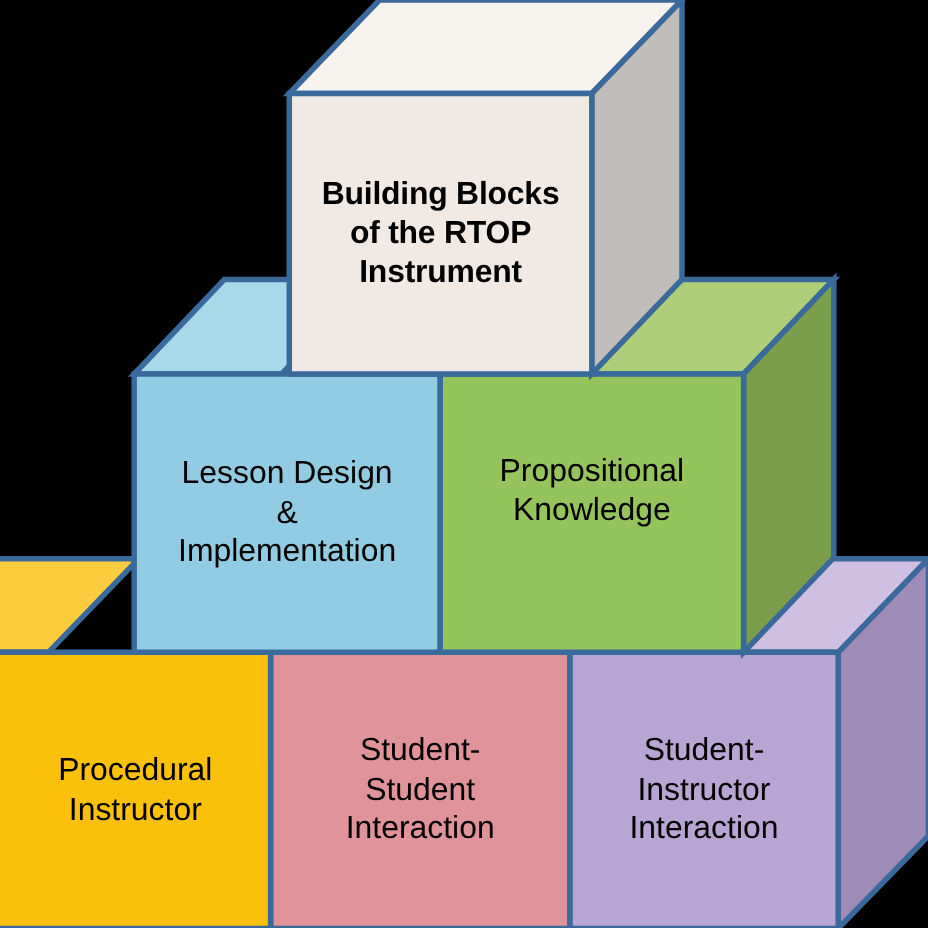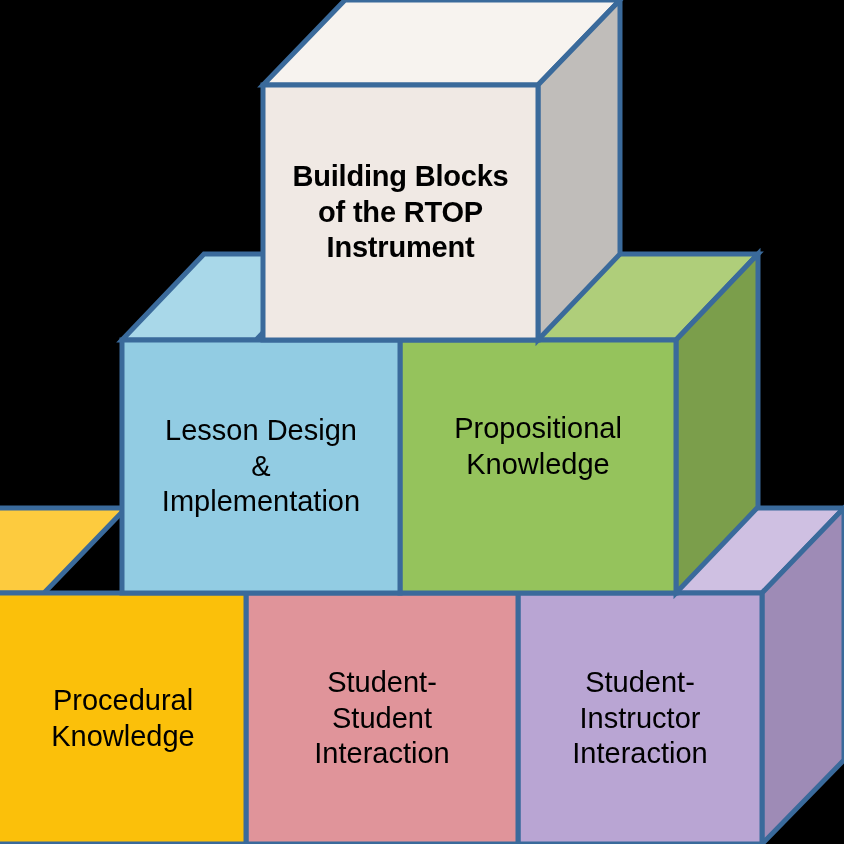--- a/index.html
+++ b/index.html
@@ -98,21 +98,21 @@
 Implementation</div>
 
   <div class="label label-top" style="left:263px; top:85px; width:275px; height:255px;">Building Blocks
 of the RTOP
 Instrument</div>
 
   <div class="label label-mid" style="left:400px; top:320px; width:276px; height:253px;">Propositional
 Knowledge</div>
 
   <div class="label label-bottom" style="left:0px; top:593px; width:246px; height:251px;">Procedural
-Knowledge</div>
+Instructor</div>
 
   <div class="label label-bottom" style="left:246px; top:593px; width:272px; height:251px;">Student-
 Student
 Interaction</div>
 
   <div class="label label-bottom" style="left:518px; top:593px; width:244px; height:251px;">Student-
 Instructor
 Interaction</div>
 
 </div>

